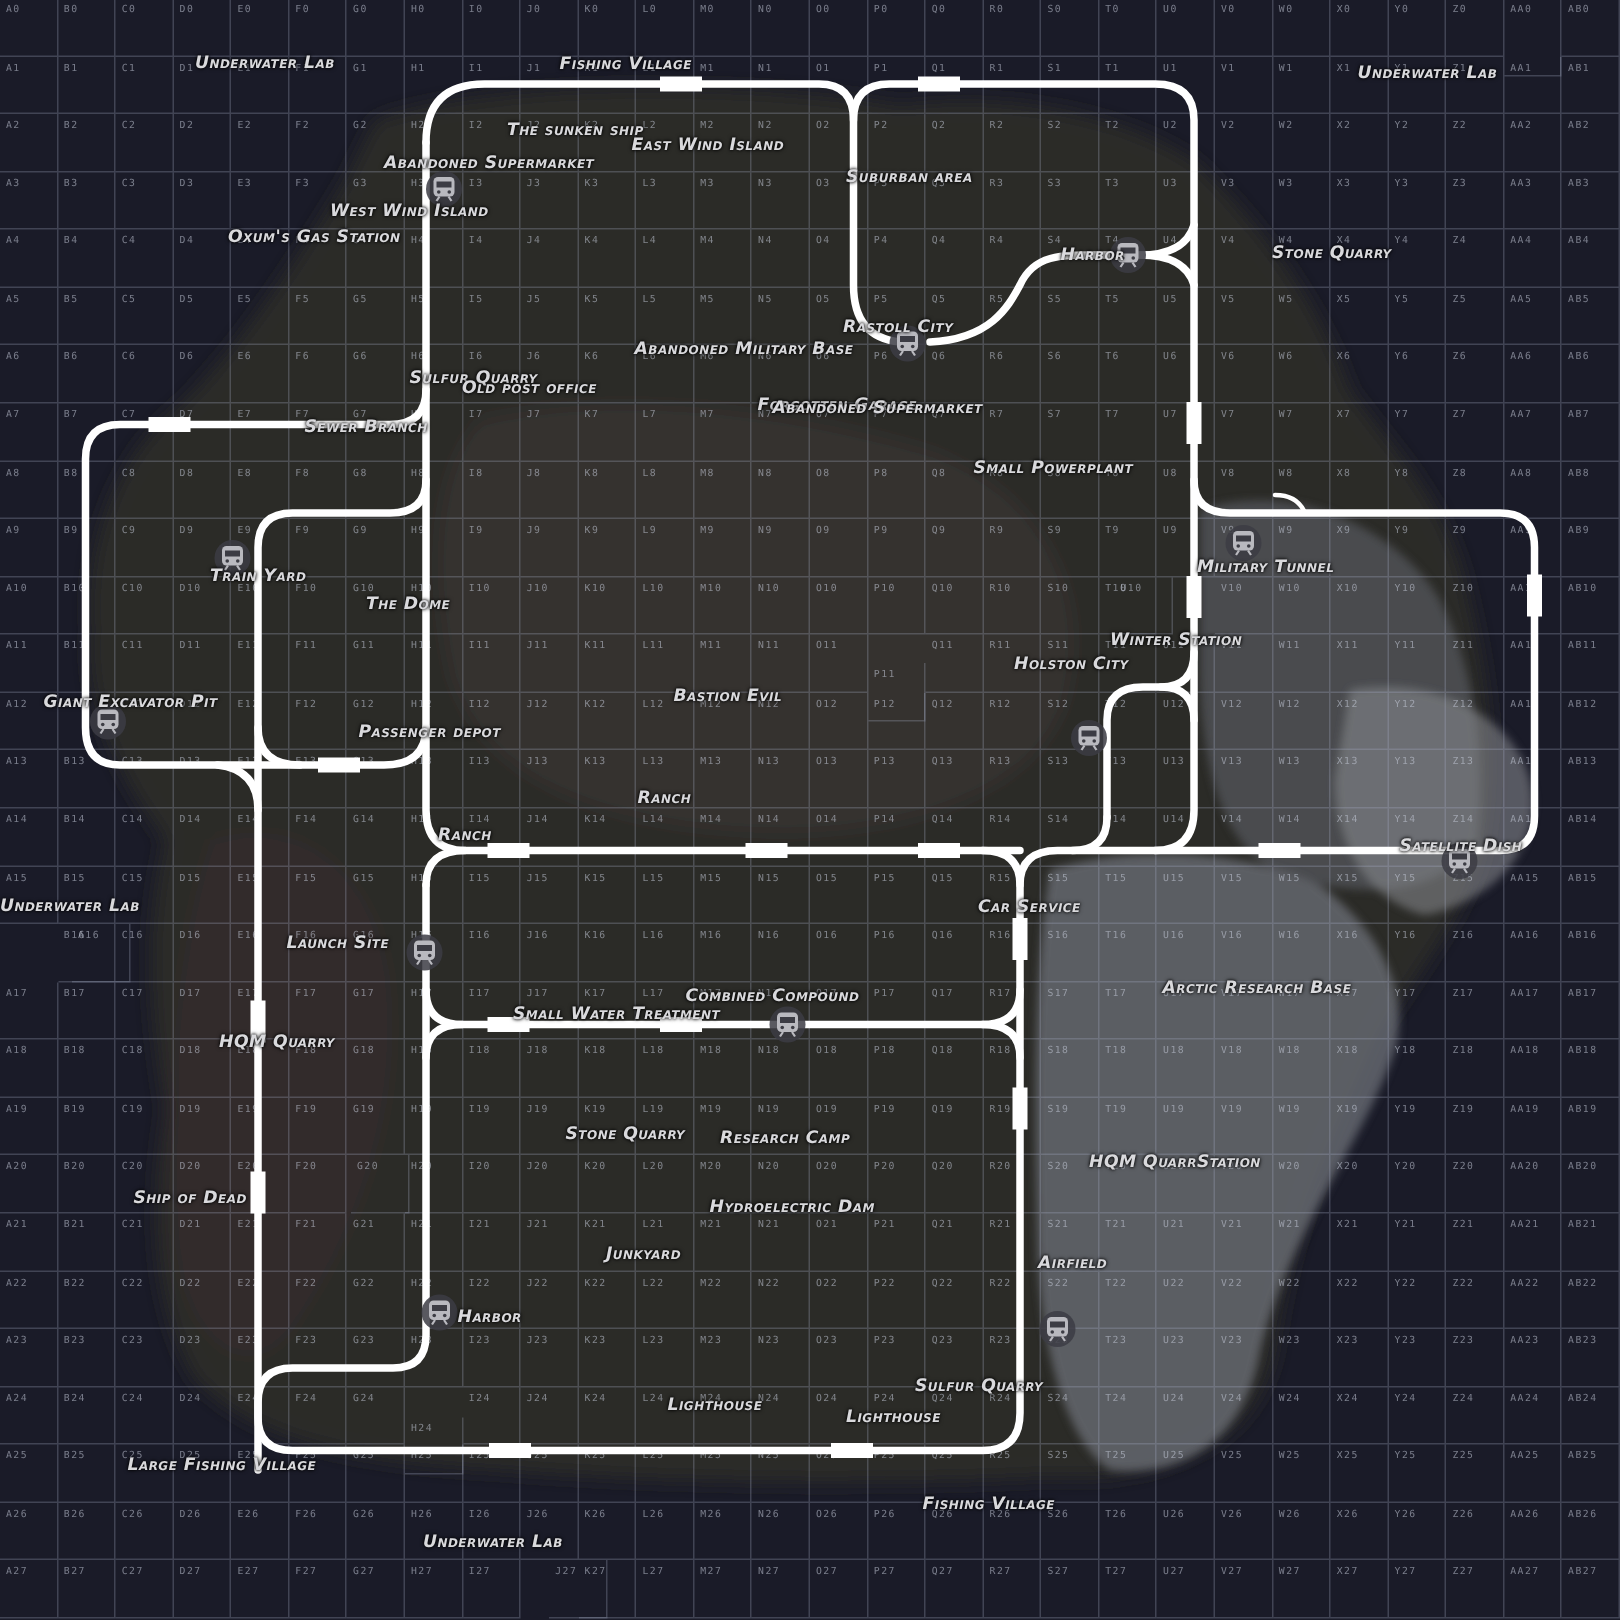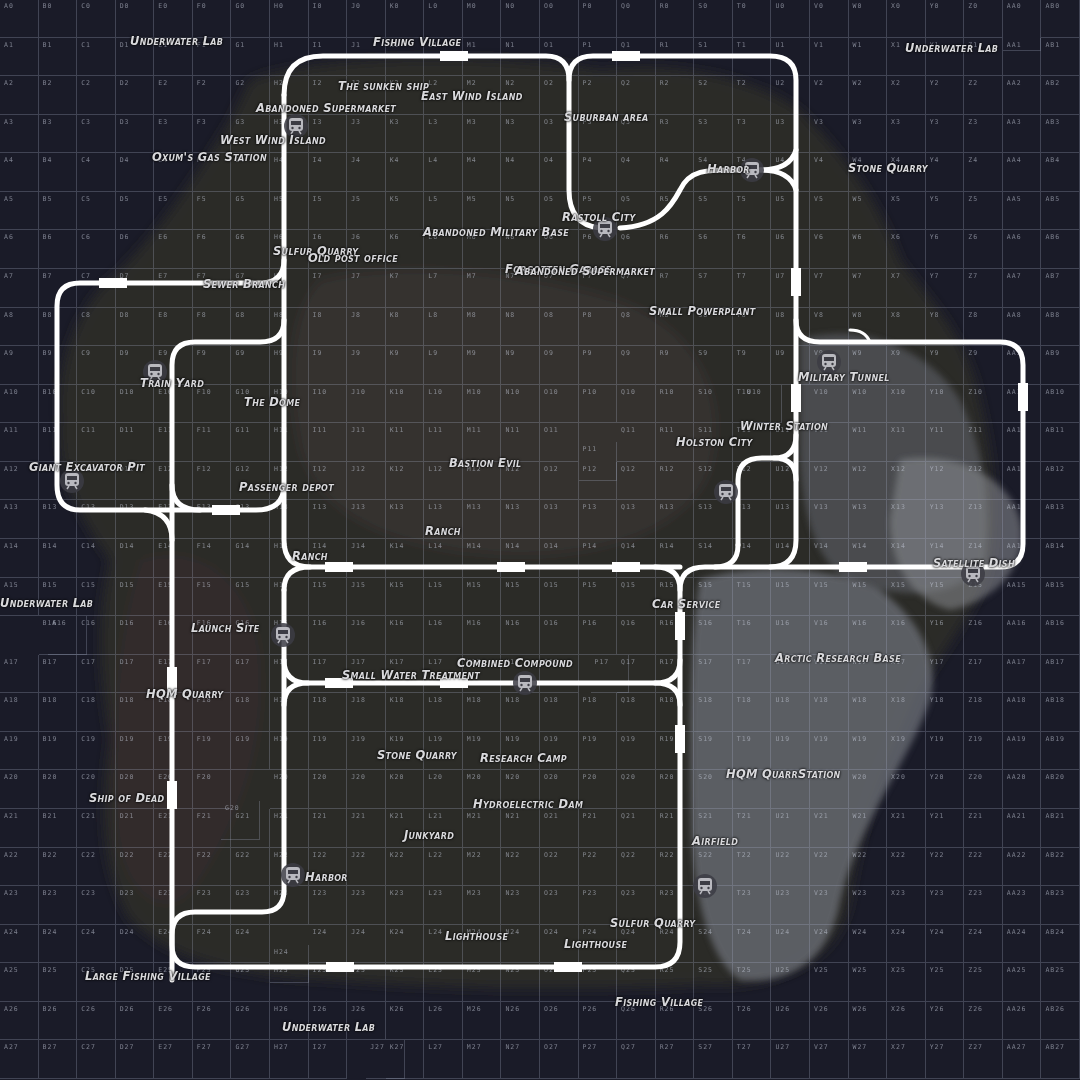--- a/index.html
+++ b/index.html
@@ -1505,21 +1505,21 @@
       </div>
       <div class="cell" style="left: 462.84px; top: 654.69px; width: 38.57px; height: 38.57px;">
         <span class="cell-label">M17</span>
       </div>
       <div class="cell" style="left: 501.41px; top: 654.69px; width: 38.57px; height: 38.57px;">
         <span class="cell-label">N17</span>
       </div>
       <div class="cell" style="left: 539.98px; top: 654.69px; width: 38.57px; height: 38.57px;">
         <span class="cell-label">O17</span>
       </div>
-      <div class="cell" style="left: 578.55px; top: 654.69px; width: 38.57px; height: 38.57px; margin-left: 12px;">
+      <div class="cell" style="left: 578.55px; top: 654.69px; width: 38.57px; height: 38.57px;">
         <span class="cell-label">P17</span>
       </div>
       <div class="cell" style="left: 617.12px; top: 654.69px; width: 38.57px; height: 38.57px;">
         <span class="cell-label">Q17</span>
       </div>
       <div class="cell" style="left: 655.69px; top: 654.69px; width: 38.57px; height: 38.57px;">
         <span class="cell-label">R17</span>
       </div>
       <div class="cell" style="left: 694.26px; top: 654.69px; width: 38.57px; height: 38.57px;">
         <span class="cell-label">S17</span>
@@ -1730,21 +1730,21 @@
       </div>
       <div class="cell" style="left: 115.71px; top: 770.4px; width: 38.57px; height: 38.57px;">
         <span class="cell-label">D20</span>
       </div>
       <div class="cell" style="left: 154.28px; top: 770.4px; width: 38.57px; height: 38.57px;">
         <span class="cell-label">E20</span>
       </div>
       <div class="cell" style="left: 192.85px; top: 770.4px; width: 38.57px; height: 38.57px;">
         <span class="cell-label">F20</span>
       </div>
-      <div class="cell" style="left: 221px; top: 770.4px; width: 38.57px; height: 38.57px; margin-top: 31px;">
+      <div class="cell" style="left: 234px; top: 770.4px; width: 38.57px; height: 38.57px;">
         <span class="cell-label">G20</span>
       </div>
       <div class="cell" style="left: 269.99px; top: 770.4px; width: 38.57px; height: 38.57px;">
         <span class="cell-label">H20</span>
       </div>
       <div class="cell" style="left: 308.56px; top: 770.4px; width: 38.57px; height: 38.57px;">
         <span class="cell-label">I20</span>
       </div>
       <div class="cell" style="left: 347.13px; top: 770.4px; width: 38.57px; height: 38.57px;">
         <span class="cell-label">J20</span>

